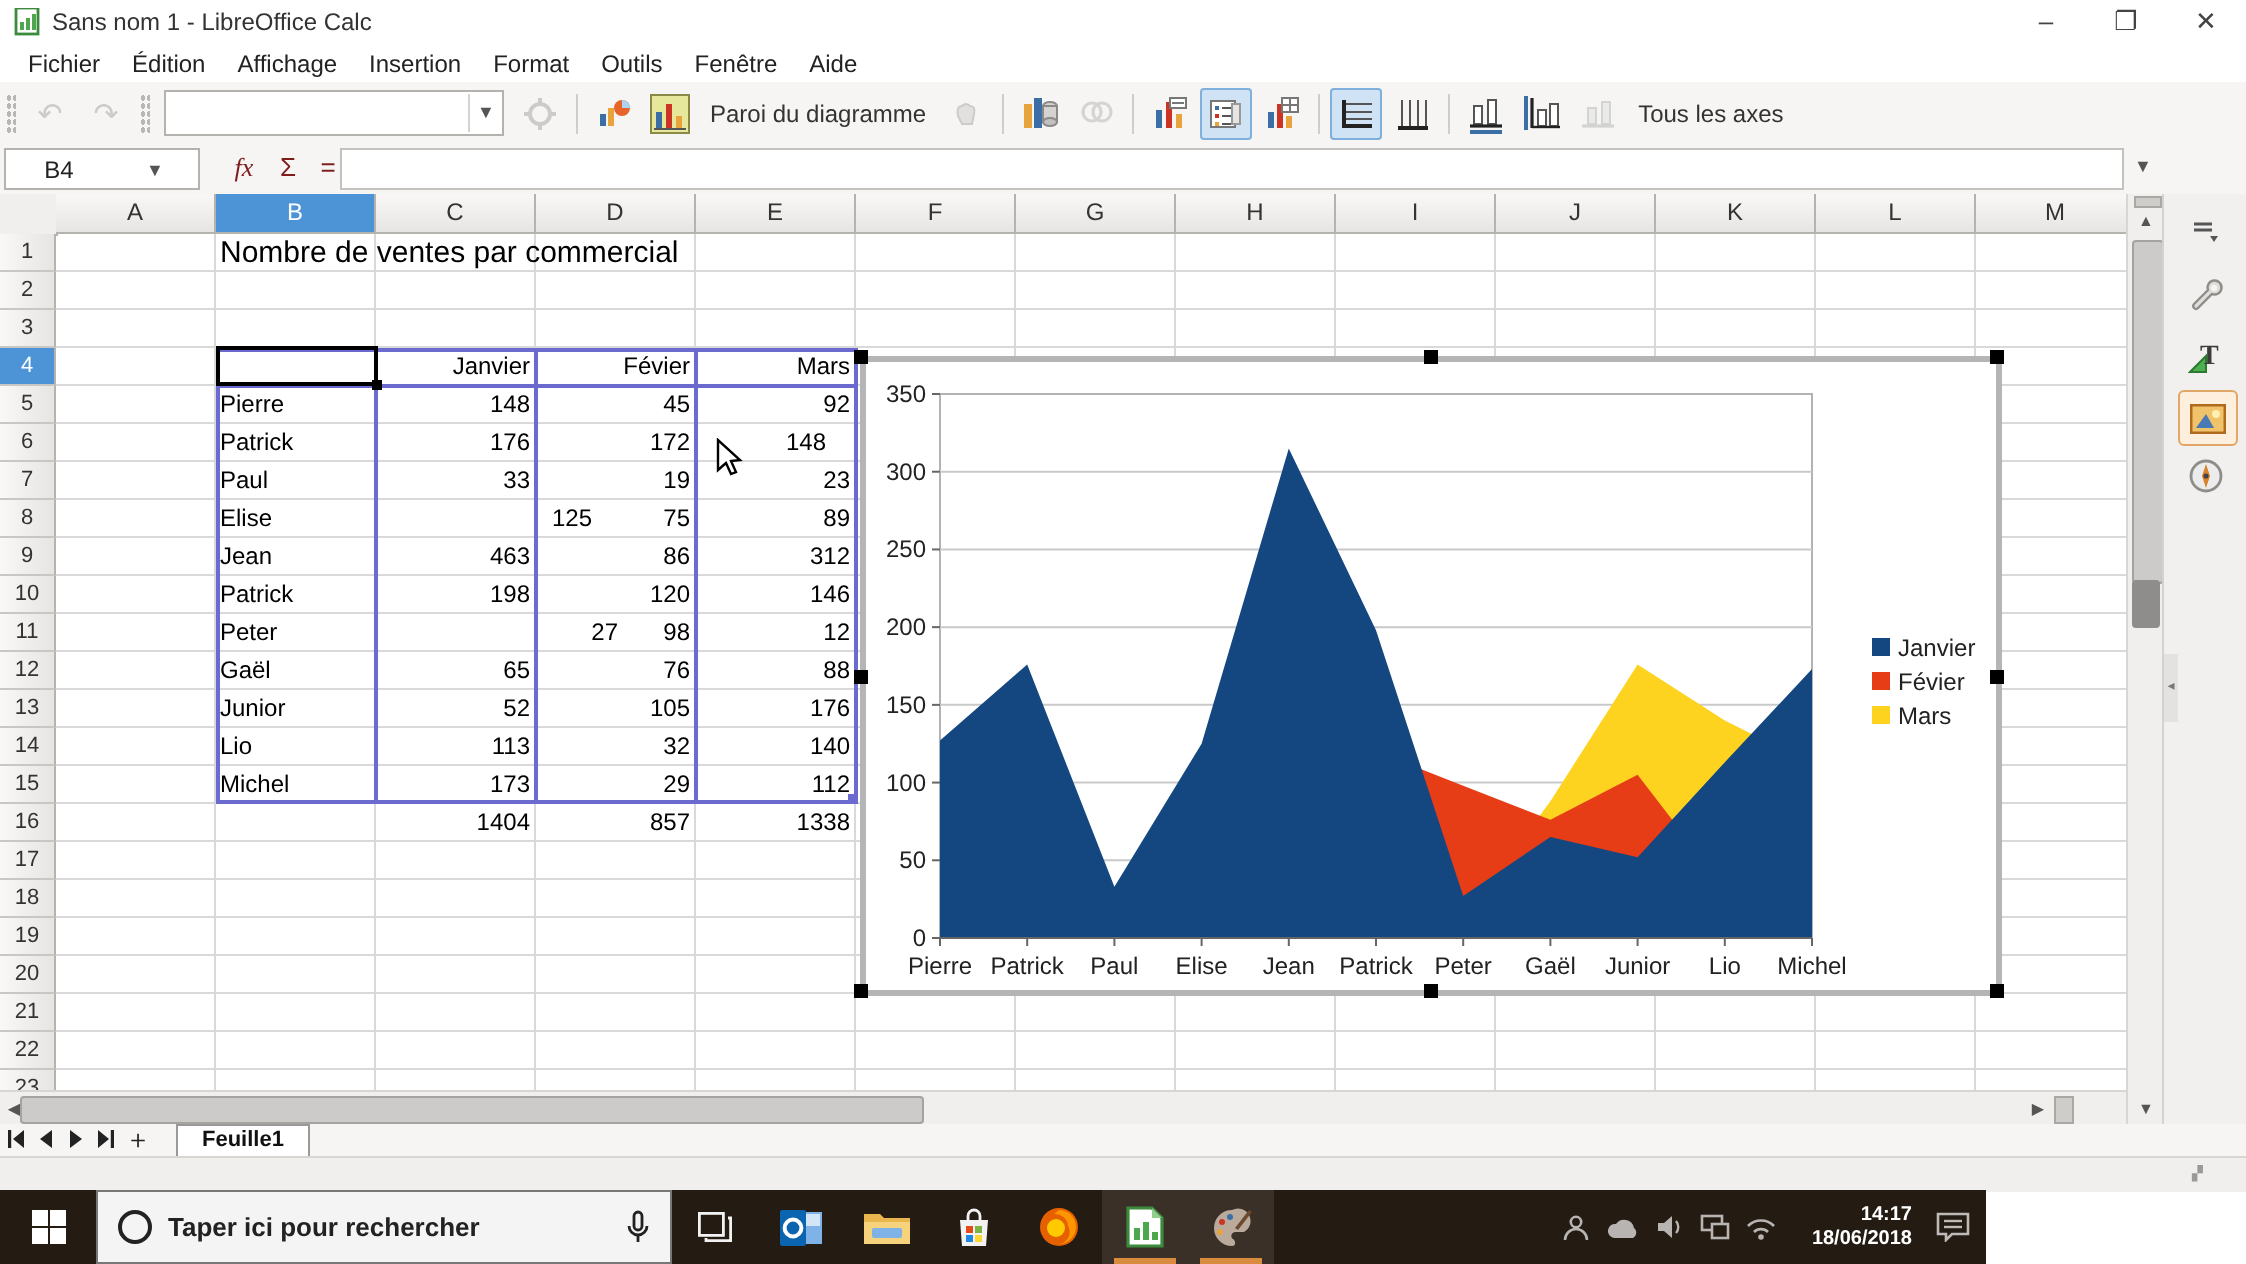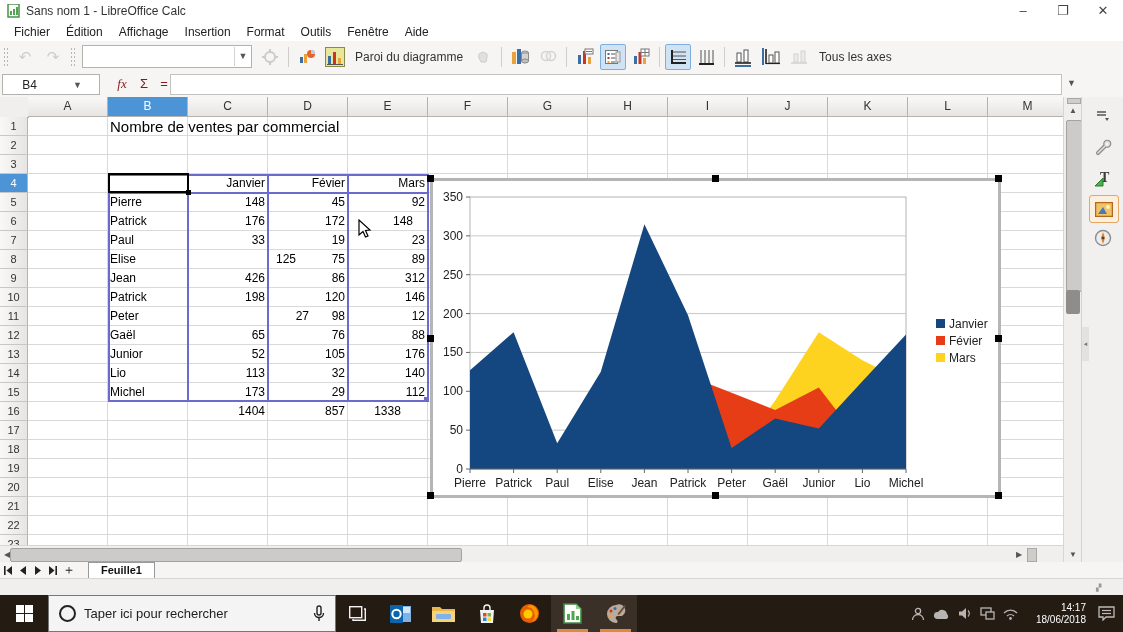--- a/index.html
+++ b/index.html
@@ -84,21 +84,21 @@
 
   
   #tabrow{left:0;top:562px;width:1123px;height:16px;background:#f6f5f4;display:flex;align-items:center;}
   .tab-nav{width:15px;text-align:center;color:#222;}
   #tab-plus{width:18px;text-align:center;font-size:13px;color:#222;}
   #sheettab{margin-left:10px;padding:0 12px;height:15px;background:#fff;border:1px solid #999;border-bottom:none;font-size:11px;font-weight:bold;color:#111;line-height:15px;}
   #statusbar{left:0;top:578px;width:1123px;height:17px;background:#f0efee;border-top:1px solid #d8d6d3;}
   #status-grip{left:1096px;top:5px;width:8px;height:7px;color:#999;font-size:7px;line-height:7px;}
 
   
-  #taskbar{left:0;top:595px;width:1123px;height:37px;background:#241b13;display:flex;align-items:stretch;}
+  #taskbar{left:0;top:595px;width:993px;height:37px;background:#241b13;display:flex;align-items:stretch;font-weight:bold;}
   #start{width:48px;display:flex;align-items:center;justify-content:center;}
   #searchbox{width:288px;background:#f4f4f4;display:flex;align-items:center;border:1px solid #777;box-sizing:border-box;}
   #search-circle{width:13px;height:13px;border:2px solid #222;border-radius:50%;margin:0 8px 0 10px;}
   #search-text{font-size:13px;color:#222;flex:1;}
   .tb-appbtn{width:43px;display:flex;align-items:center;justify-content:center;position:relative;}
   .tb-appbtn.running{background:#3a3028;}
   .tb-appbtn.running::after{content:"";position:absolute;left:6px;right:6px;bottom:0;height:3px;background:#d98c3f;}
   #tray{margin-left:auto;display:flex;align-items:center;position:relative;padding-right:4px;}
   .tray-ic{margin:0 4px;opacity:.75;}
   #watermark{position:absolute;right:88px;top:8px;width:230px;text-align:center;font-size:17px;color:rgba(255,255,255,.5);white-space:nowrap;pointer-events:none;}
@@ -304,21 +304,21 @@
         <div class="cell num" style="left: 338px; top: 117px; width: 75px;">148</div>
         <div class="cell" style="left: 110px; top: 136px;">Paul</div>
         <div class="cell num" style="left: 190px; top: 136px; width: 75px;">33</div>
         <div class="cell num" style="left: 270px; top: 136px; width: 75px;">19</div>
         <div class="cell num" style="left: 350px; top: 136px; width: 75px;">23</div>
         <div class="cell" style="left: 110px; top: 155px;">Elise</div>
         <div class="cell num" style="left: 190px; top: 155px; width: 75px; padding-left: 31px;">125</div>
         <div class="cell num" style="left: 270px; top: 155px; width: 75px;">75</div>
         <div class="cell num" style="left: 350px; top: 155px; width: 75px;">89</div>
         <div class="cell" style="left: 110px; top: 174px;">Jean</div>
-        <div class="cell num" style="left: 190px; top: 174px; width: 75px;">426</div>
+        <div class="cell num" style="left: 190px; top: 174px; width: 75px;">463</div>
         <div class="cell num" style="left: 270px; top: 174px; width: 75px;">86</div>
         <div class="cell num" style="left: 350px; top: 174px; width: 75px;">312</div>
         <div class="cell" style="left: 110px; top: 193px;">Patrick</div>
         <div class="cell num" style="left: 190px; top: 193px; width: 75px;">198</div>
         <div class="cell num" style="left: 270px; top: 193px; width: 75px;">120</div>
         <div class="cell num" style="left: 350px; top: 193px; width: 75px;">146</div>
         <div class="cell" style="left: 110px; top: 212px;">Peter</div>
         <div class="cell num" style="left: 190px; top: 212px; width: 75px; margin-left: 44px;">27</div>
         <div class="cell num" style="left: 270px; top: 212px; width: 75px;">98</div>
         <div class="cell num" style="left: 350px; top: 212px; width: 75px;">12</div>
@@ -333,21 +333,21 @@
         <div class="cell" style="left: 110px; top: 269px;">Lio</div>
         <div class="cell num" style="left: 190px; top: 269px; width: 75px;">113</div>
         <div class="cell num" style="left: 270px; top: 269px; width: 75px;">32</div>
         <div class="cell num" style="left: 350px; top: 269px; width: 75px;">140</div>
         <div class="cell" style="left: 110px; top: 288px;">Michel</div>
         <div class="cell num" style="left: 190px; top: 288px; width: 75px;">173</div>
         <div class="cell num" style="left: 270px; top: 288px; width: 75px;">29</div>
         <div class="cell num" style="left: 350px; top: 288px; width: 75px;">112</div>
         <div class="cell num" style="left: 190px; top: 307px; width: 75px;">1404</div>
         <div class="cell num" style="left: 270px; top: 307px; width: 75px;">857</div>
-        <div class="cell num" style="left: 350px; top: 307px; width: 75px; text-align: center;">1338</div>
+        <div class="cell num" style="left: 350px; top: 307px; width: 75px;">1338</div>
       </div>
 
     <div class="rng" style="left:108px;top:77px;width:321px;height:228px;"></div>
     <div class="rngline-v" style="left:187px;top:77px;height:228px;"></div>
     <div class="rngline-v" style="left:267px;top:77px;height:228px;"></div>
     <div class="rngline-v" style="left:347px;top:77px;height:228px;"></div>
     <div class="rngline-h" style="left:108px;top:95px;width:321px;"></div>
     <div id="rng-handle" style="left:424px;top:300px;"></div>
     <div id="activecell" style="left:108px;top:76px;width:81px;height:20px;"></div>
     <div id="fillhandle" style="left:186px;top:93px;"></div>

